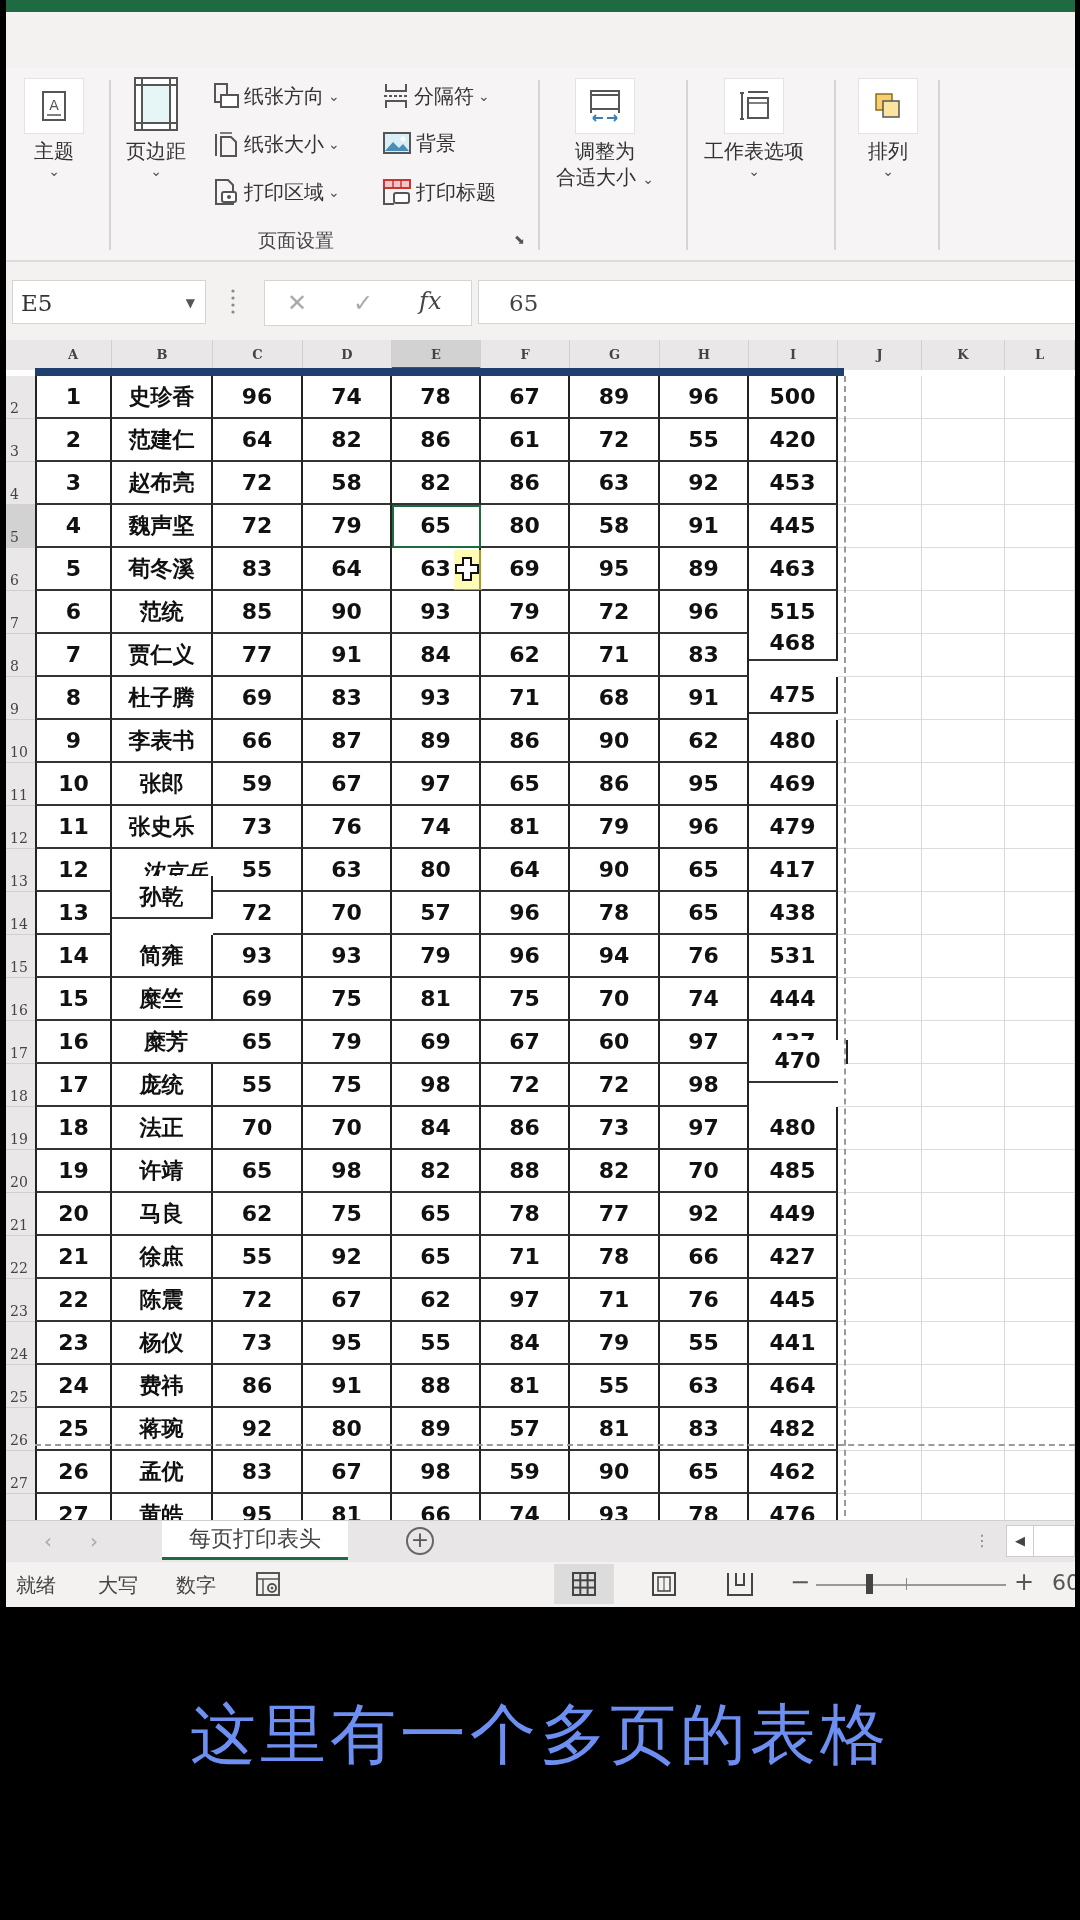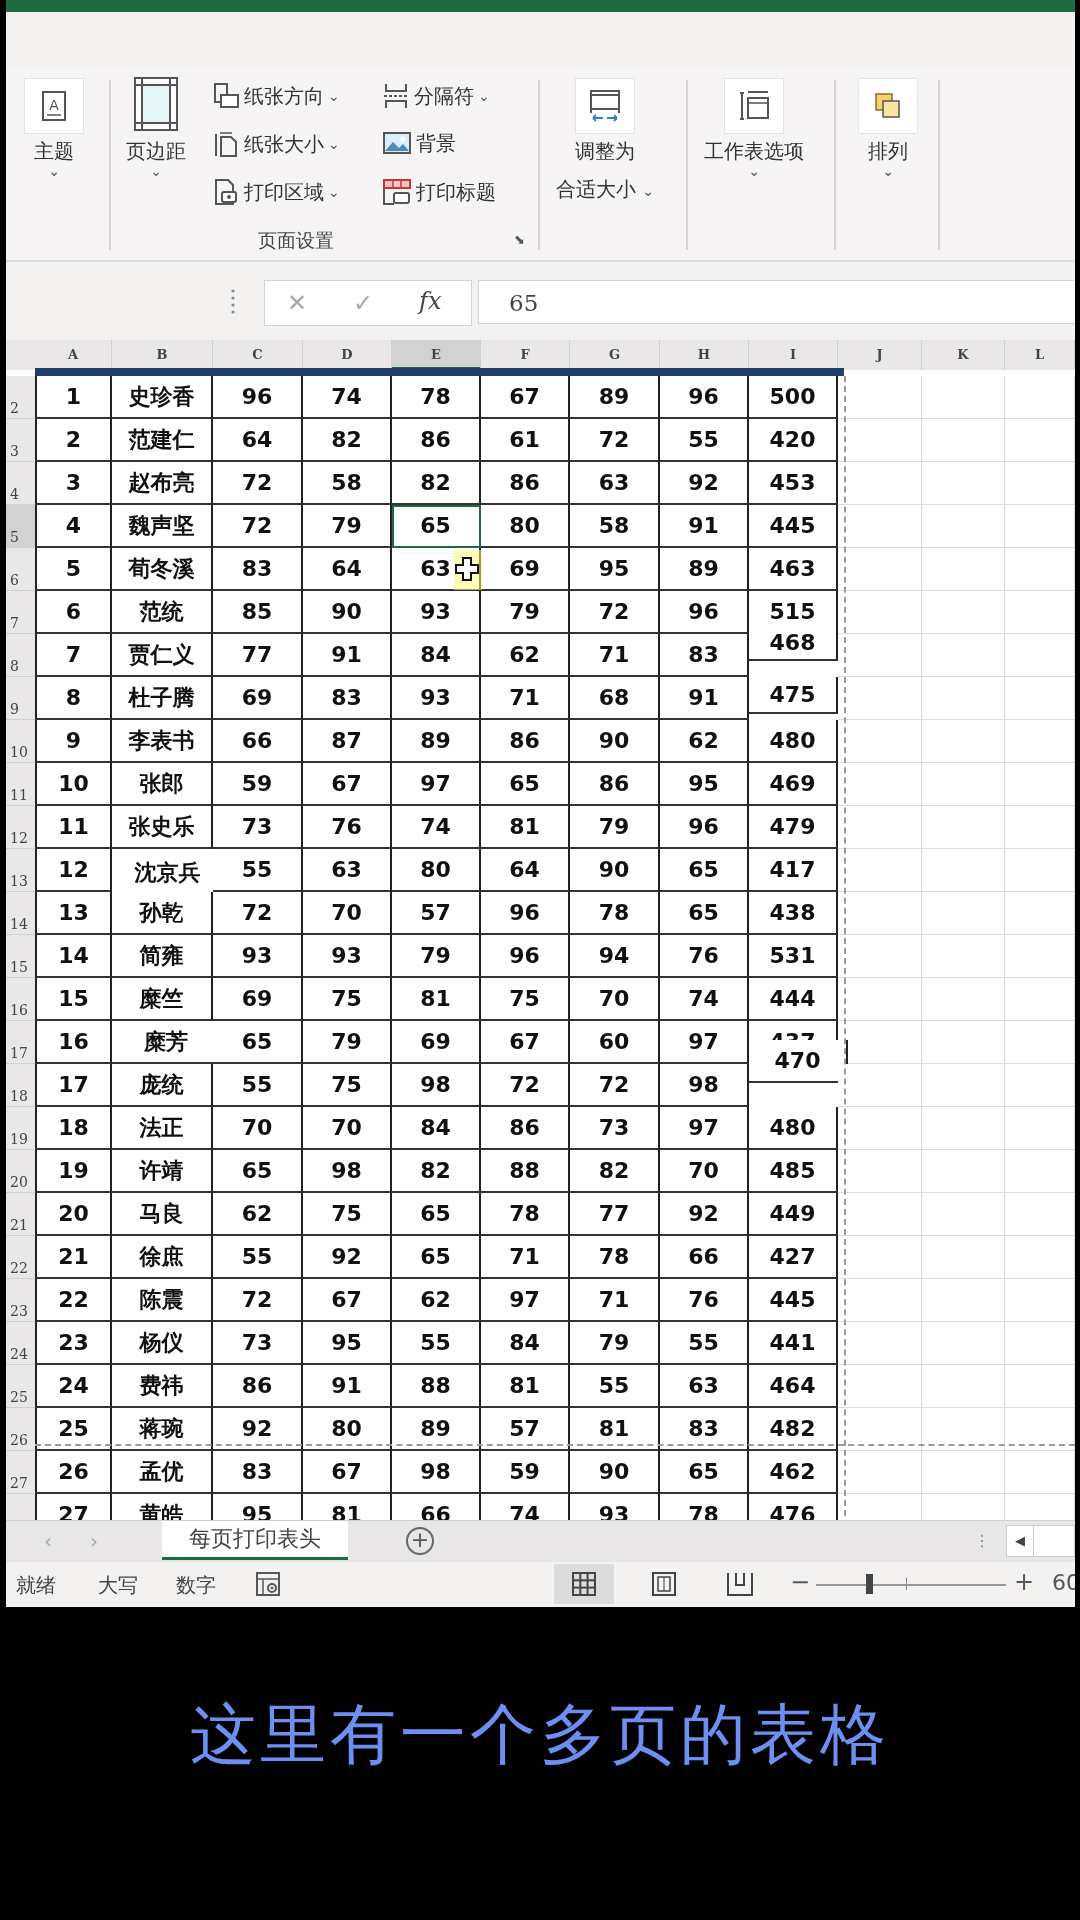--- a/index.html
+++ b/index.html
@@ -159,21 +159,21 @@
       <div class="big-icon">
         <svg width="36" height="34" viewBox="0 0 36 34">
             <path d="M4 6 V2 H32 V6" fill="none" stroke="#555" stroke-width="2"></path>
             <rect x="4" y="6" width="28" height="14" fill="none" stroke="#555" stroke-width="2"></rect>
             <line x1="4" y1="20" x2="4" y2="24" stroke="#555" stroke-width="2"></line>
             <line x1="32" y1="20" x2="32" y2="24" stroke="#555" stroke-width="2"></line>
             <path d="M6 29 H16 M6 29 L9 26 M6 29 L9 32 M20 29 H30 M30 29 L27 26 M30 29 L27 32" fill="none" stroke="#3b7fb8" stroke-width="1.8"></path>
           </svg>
       </div>
       <div class="big-label">调整为</div>
-      <div class="big-label" style="margin-top:12px"><span>合适大小</span> <span class="chev">⌄</span></div>
+      <div class="big-label" style="margin-top:0"><span>合适大小</span> <span class="chev">⌄</span></div>
     </div>
     <div class="rb-sep" style="left:680px"></div>
 
     <div class="big-btn" style="left:698px;top:10px">
       <div class="big-icon">
         <svg width="32" height="34" viewBox="0 0 32 34">
             <line x1="4" y1="4" x2="4" y2="30" stroke="#555" stroke-width="2"></line>
             <line x1="2" y1="4" x2="6" y2="4" stroke="#555" stroke-width="2"></line>
             <line x1="2" y1="30" x2="6" y2="30" stroke="#555" stroke-width="2"></line>
             <line x1="10" y1="3" x2="30" y2="3" stroke="#555" stroke-width="2"></line>
@@ -193,20 +193,24 @@
             <rect x="11" y="11" width="16" height="16" fill="#fbe3a0" stroke="#555" stroke-width="1.5"></rect>
           </svg>
       </div>
       <div class="big-label">排列</div>
       <div class="chev">⌄</div>
     </div>
     <div class="rb-sep" style="left:932px"></div>
   </div>
 
   <div class="formulabar">
+    <div class="namebox">
+      <span>E5</span>
+      <span class="namebox-arrow">▼</span>
+    </div>
     <svg class="fb-dots" width="4" height="28" viewBox="0 0 4 28">
         <circle cx="2" cy="3" r="1.6" fill="#888"></circle>
         <circle cx="2" cy="10" r="1.6" fill="#888"></circle>
         <circle cx="2" cy="17" r="1.6" fill="#888"></circle>
         <circle cx="2" cy="24" r="1.6" fill="#888"></circle>
       </svg>
     <div class="fb-icons">
       <span style="position:absolute;left:22px;top:8px;font-size:24px;color:#aaa;">✕</span>
       <span style="position:absolute;left:88px;top:8px;font-size:24px;color:#aaa;">✓</span>
       <span style="position:absolute;left:154px;top:6px;font-size:24px;font-style:italic;font-family:'DejaVu Serif',serif;color:#444;">fx</span>
@@ -391,36 +395,36 @@
       <div class="cell" style="left: 564px; top: 466px; width: 90px; height: 43px;">79</div>
       <div class="cell" style="left: 654px; top: 466px; width: 89px; height: 43px;">96</div>
       <div class="cell" style="left: 743px; top: 466px; width: 89px; height: 43px;">479</div>
       <div class="cell empty" style="left: 832px; top: 466px; width: 84px; height: 43px;"></div>
       <div class="cell empty" style="left: 916px; top: 466px; width: 83px; height: 43px;"></div>
       <div class="cell empty" style="left: 999px; top: 466px; width: 70px; height: 43px;"></div>
       <div class="rowhdr" style="top: 509px; height: 43px;">
         <span>13</span>
       </div>
       <div class="cell first" style="left: 29px; top: 509px; width: 77px; height: 43px;">12</div>
-      <div class="cell" style="left: 112px; top: 509px; width: 101px; height: 49px;">沈京兵</div>
+      <div class="cell" style="left: 119px; top: 509px; width: 101px; height: 49px; font-style: italic;">沈京兵</div>
       <div class="cell" style="left: 207px; top: 509px; width: 90px; height: 43px;">55</div>
       <div class="cell" style="left: 297px; top: 509px; width: 89px; height: 43px;">63</div>
       <div class="cell" style="left: 386px; top: 509px; width: 89px; height: 43px;">80</div>
       <div class="cell" style="left: 475px; top: 509px; width: 89px; height: 43px;">64</div>
       <div class="cell" style="left: 564px; top: 509px; width: 90px; height: 43px;">90</div>
       <div class="cell" style="left: 654px; top: 509px; width: 89px; height: 43px;">65</div>
       <div class="cell" style="left: 743px; top: 509px; width: 89px; height: 43px;">417</div>
       <div class="cell empty" style="left: 832px; top: 509px; width: 84px; height: 43px;"></div>
       <div class="cell empty" style="left: 916px; top: 509px; width: 83px; height: 43px;"></div>
       <div class="cell empty" style="left: 999px; top: 509px; width: 70px; height: 43px;"></div>
       <div class="rowhdr" style="top: 552px; height: 43px;">
         <span>14</span>
       </div>
       <div class="cell first" style="left: 29px; top: 552px; width: 77px; height: 43px;">13</div>
-      <div class="cell" style="left: 106px; top: 552px; width: 101px; height: 43px;">孙乾</div>
+      <div class="cell" style="left: 106px; top: 536px; width: 101px; height: 43px;">孙乾</div>
       <div class="cell" style="left: 207px; top: 552px; width: 90px; height: 43px;">72</div>
       <div class="cell" style="left: 297px; top: 552px; width: 89px; height: 43px;">70</div>
       <div class="cell" style="left: 386px; top: 552px; width: 89px; height: 43px;">57</div>
       <div class="cell" style="left: 475px; top: 552px; width: 89px; height: 43px;">96</div>
       <div class="cell" style="left: 564px; top: 552px; width: 90px; height: 43px;">78</div>
       <div class="cell" style="left: 654px; top: 552px; width: 89px; height: 43px;">65</div>
       <div class="cell" style="left: 743px; top: 552px; width: 89px; height: 43px;">438</div>
       <div class="cell empty" style="left: 832px; top: 552px; width: 84px; height: 43px;"></div>
       <div class="cell empty" style="left: 916px; top: 552px; width: 83px; height: 43px;"></div>
       <div class="cell empty" style="left: 999px; top: 552px; width: 70px; height: 43px;"></div>

